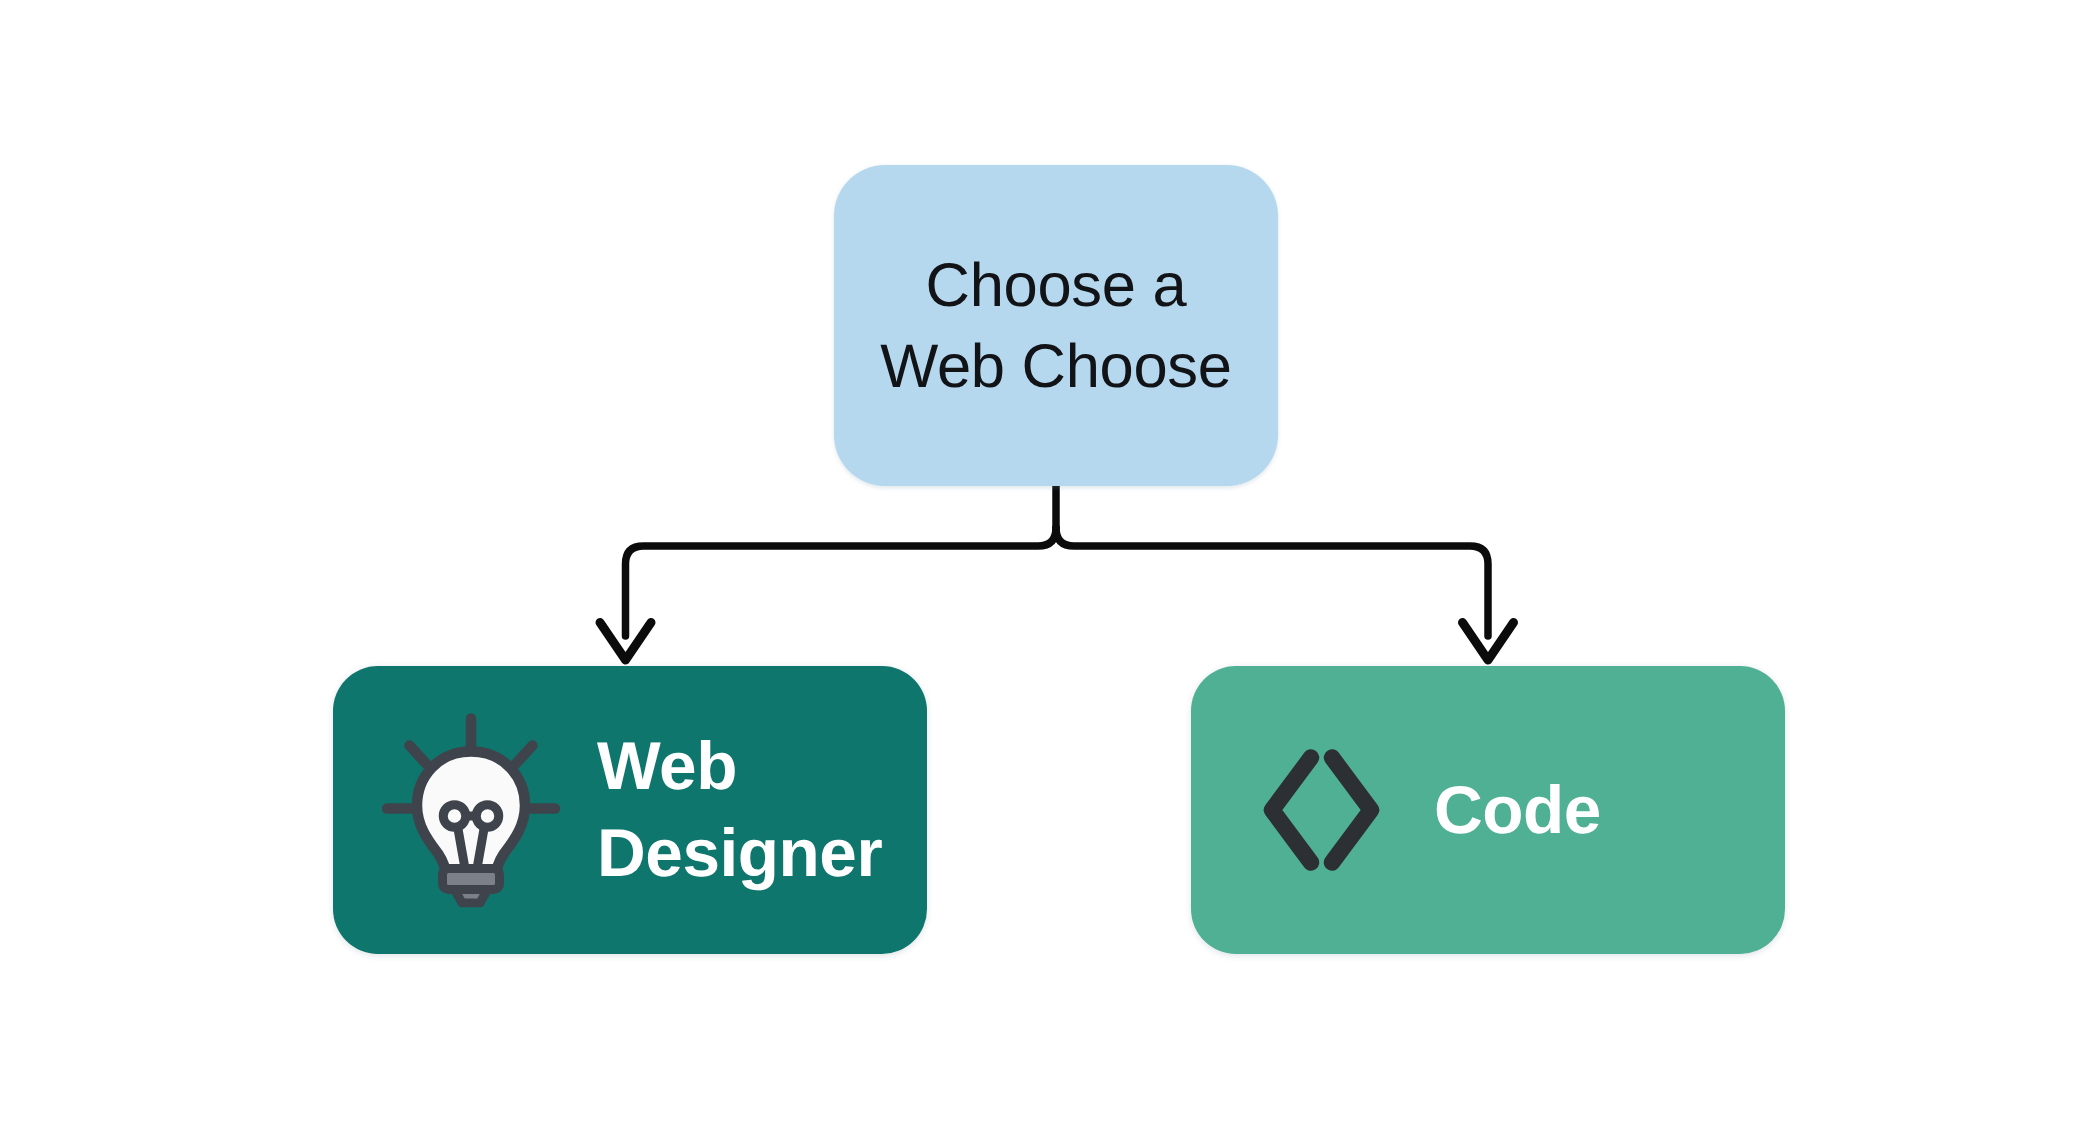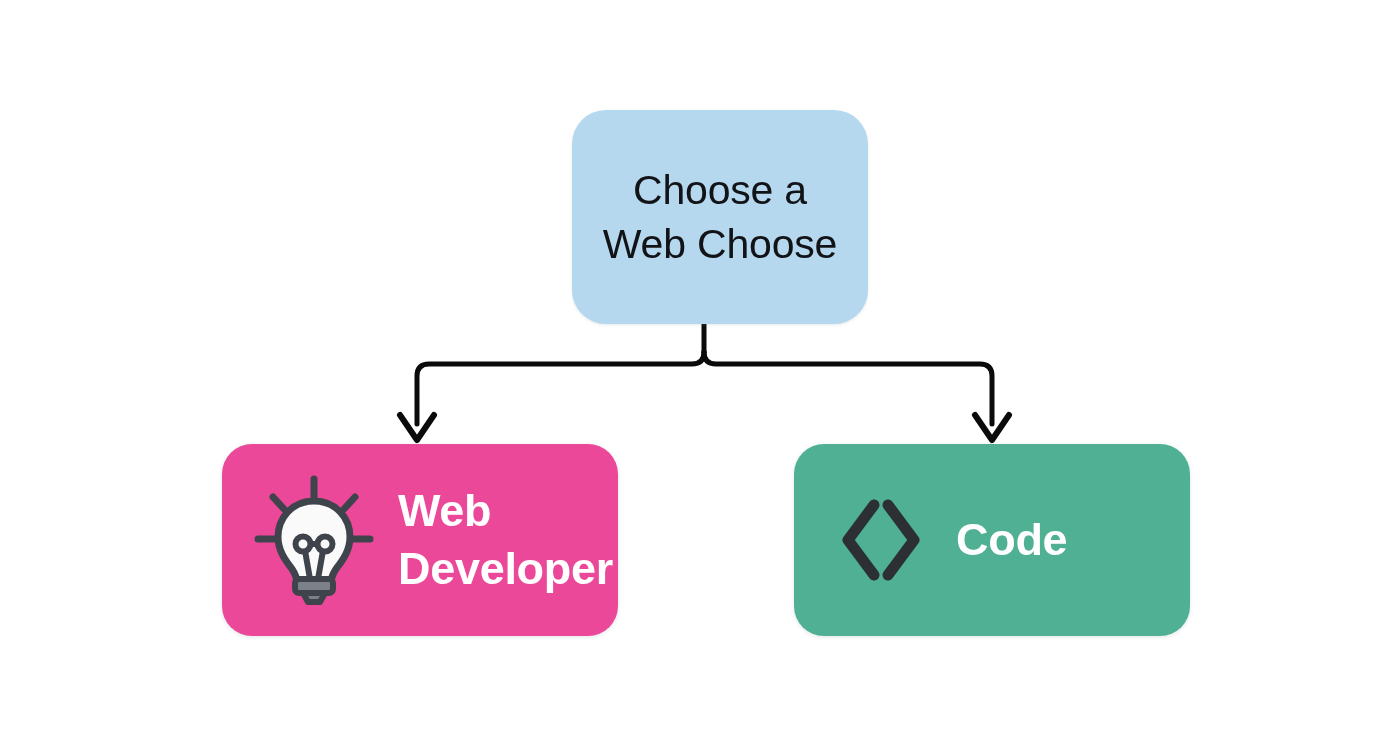--- a/index.html
+++ b/index.html
@@ -44,21 +44,20 @@
 
   .node-root {
     left: 556px;
     top: 110px;
     width: 296px;
     height: 214px;
     border-radius: 34px;
     justify-content: center;
     background: #b5d8ef;
     box-shadow: 0 1px 3px rgba(120, 150, 170, 0.22);
-    margin-left: 16px;
   }
 
   .node-root .node-label {
     color: #111317;
     font-size: 41px;
     line-height: 1.32;
     font-weight: 400;
     text-align: center;
     letter-spacing: -0.2px;
   }
@@ -68,21 +67,21 @@
     height: 192px;
     top: 444px;
     border-radius: 30px;
     padding-left: 30px;
     gap: 22px;
     box-shadow: 0 1px 4px rgba(100, 120, 135, 0.2);
   }
 
   .node-designer {
     left: 222px;
-    background: #ec4899;
+    background: #0f766e;
   }
 
   .node-developer {
     left: 794px;
     background: #4fb094;
   }
 
   .node-leaf .node-label {
     color: #ffffff;
     font-size: 45px;
@@ -152,21 +151,21 @@
           <line x1="72" y1="70" x2="66" y2="104"></line>
           <line x1="52" y1="69" x2="72" y2="69"></line>
         </g>
         <circle cx="51" cy="69" r="7.5" fill="#fafafa" stroke="#3f444c" stroke-width="6"></circle>
         <circle cx="73" cy="69" r="7.5" fill="#fafafa" stroke="#3f444c" stroke-width="6"></circle>
 
         <rect x="43" y="104" width="38" height="14" rx="4" fill="#7c8189" stroke="#3f444c" stroke-width="6"></rect>
         <path d="M 51 118 L 73 118 L 68 127 L 56 127 Z" fill="#7c8189" stroke="#3f444c" stroke-width="6" stroke-linejoin="round"></path>
       </svg>
     </div>
-    <div class="node-label"><span>Web</span><br><span>Developer</span></div>
+    <div class="node-label"><span>Web</span><br><span>Designer</span></div>
   </div>
 
   <div class="node node-leaf node-developer">
     <div class="node-icon">
       <svg class="icon-code" viewBox="0 0 86 90" xmlns="http://www.w3.org/2000/svg">
         <g stroke="#2c3034" stroke-width="11" fill="none" stroke-linecap="round" stroke-linejoin="round">
           <path d="M 36 10 L 10 45 L 36 80"></path>
           <path d="M 50 10 L 76 45 L 50 80"></path>
         </g>
       </svg>

